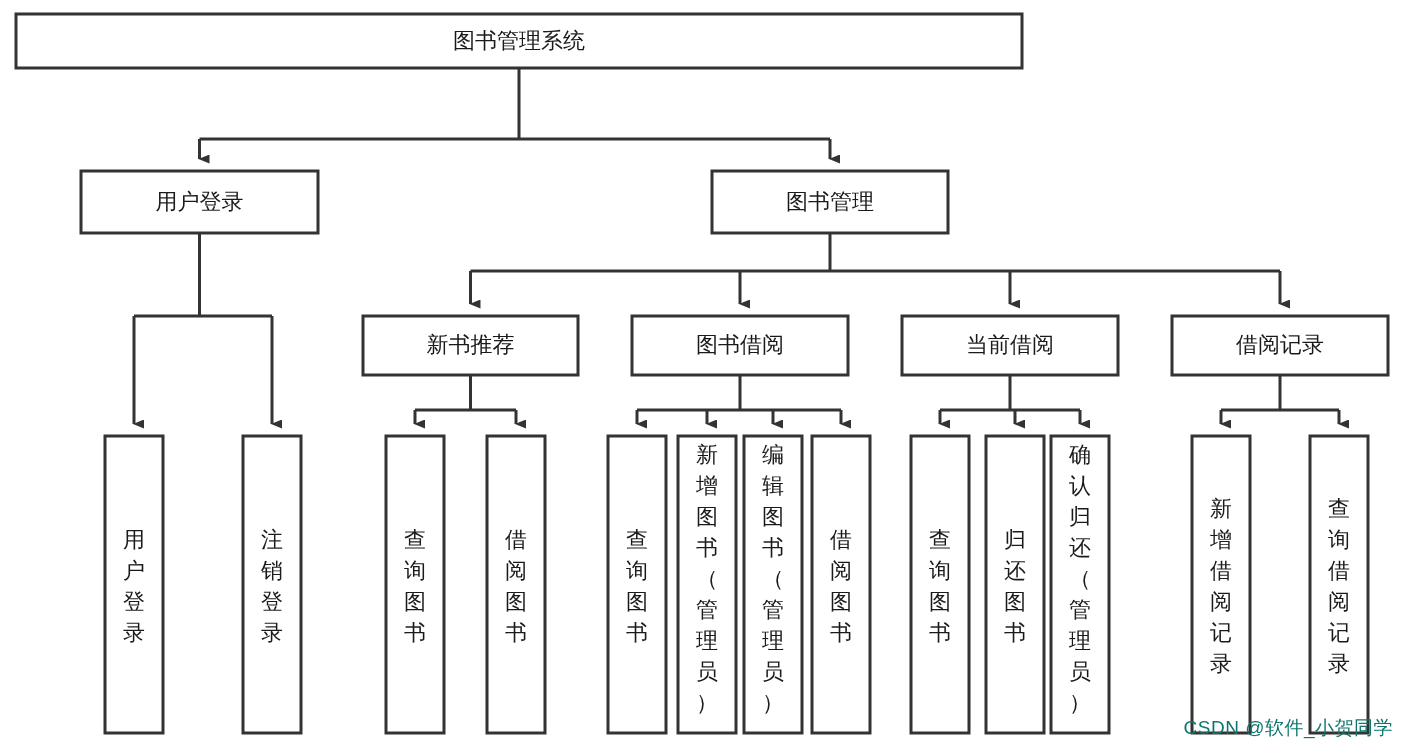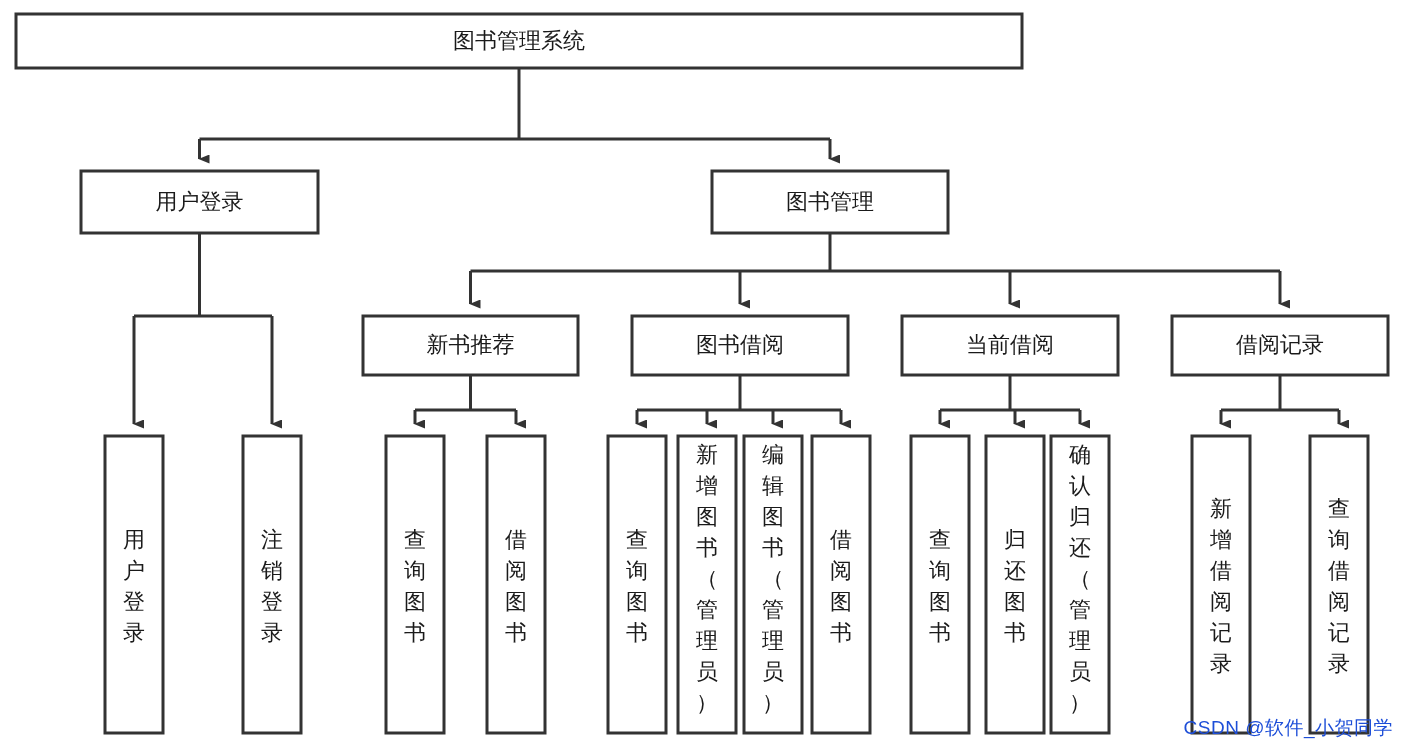--- a/index.html
+++ b/index.html
@@ -48,21 +48,21 @@
     stroke: #333333;
     stroke-width: 3;
     fill: none;
   }
   .watermark {
     position: absolute;
     right: 12px;
     bottom: 6px;
     font-family: "Liberation Sans", "DejaVu Sans", sans-serif;
     font-size: 19px;
-    color: #1d4ed8;
+    color: #0f766e;
     letter-spacing: 0.5px;
     white-space: nowrap;
     user-select: none;
   }
 </style>
 </head>
 <body>
 
 <div id="diagram-root">
   <svg class="flow" viewBox="0 0 1405 747" xmlns="http://www.w3.org/2000/svg">

